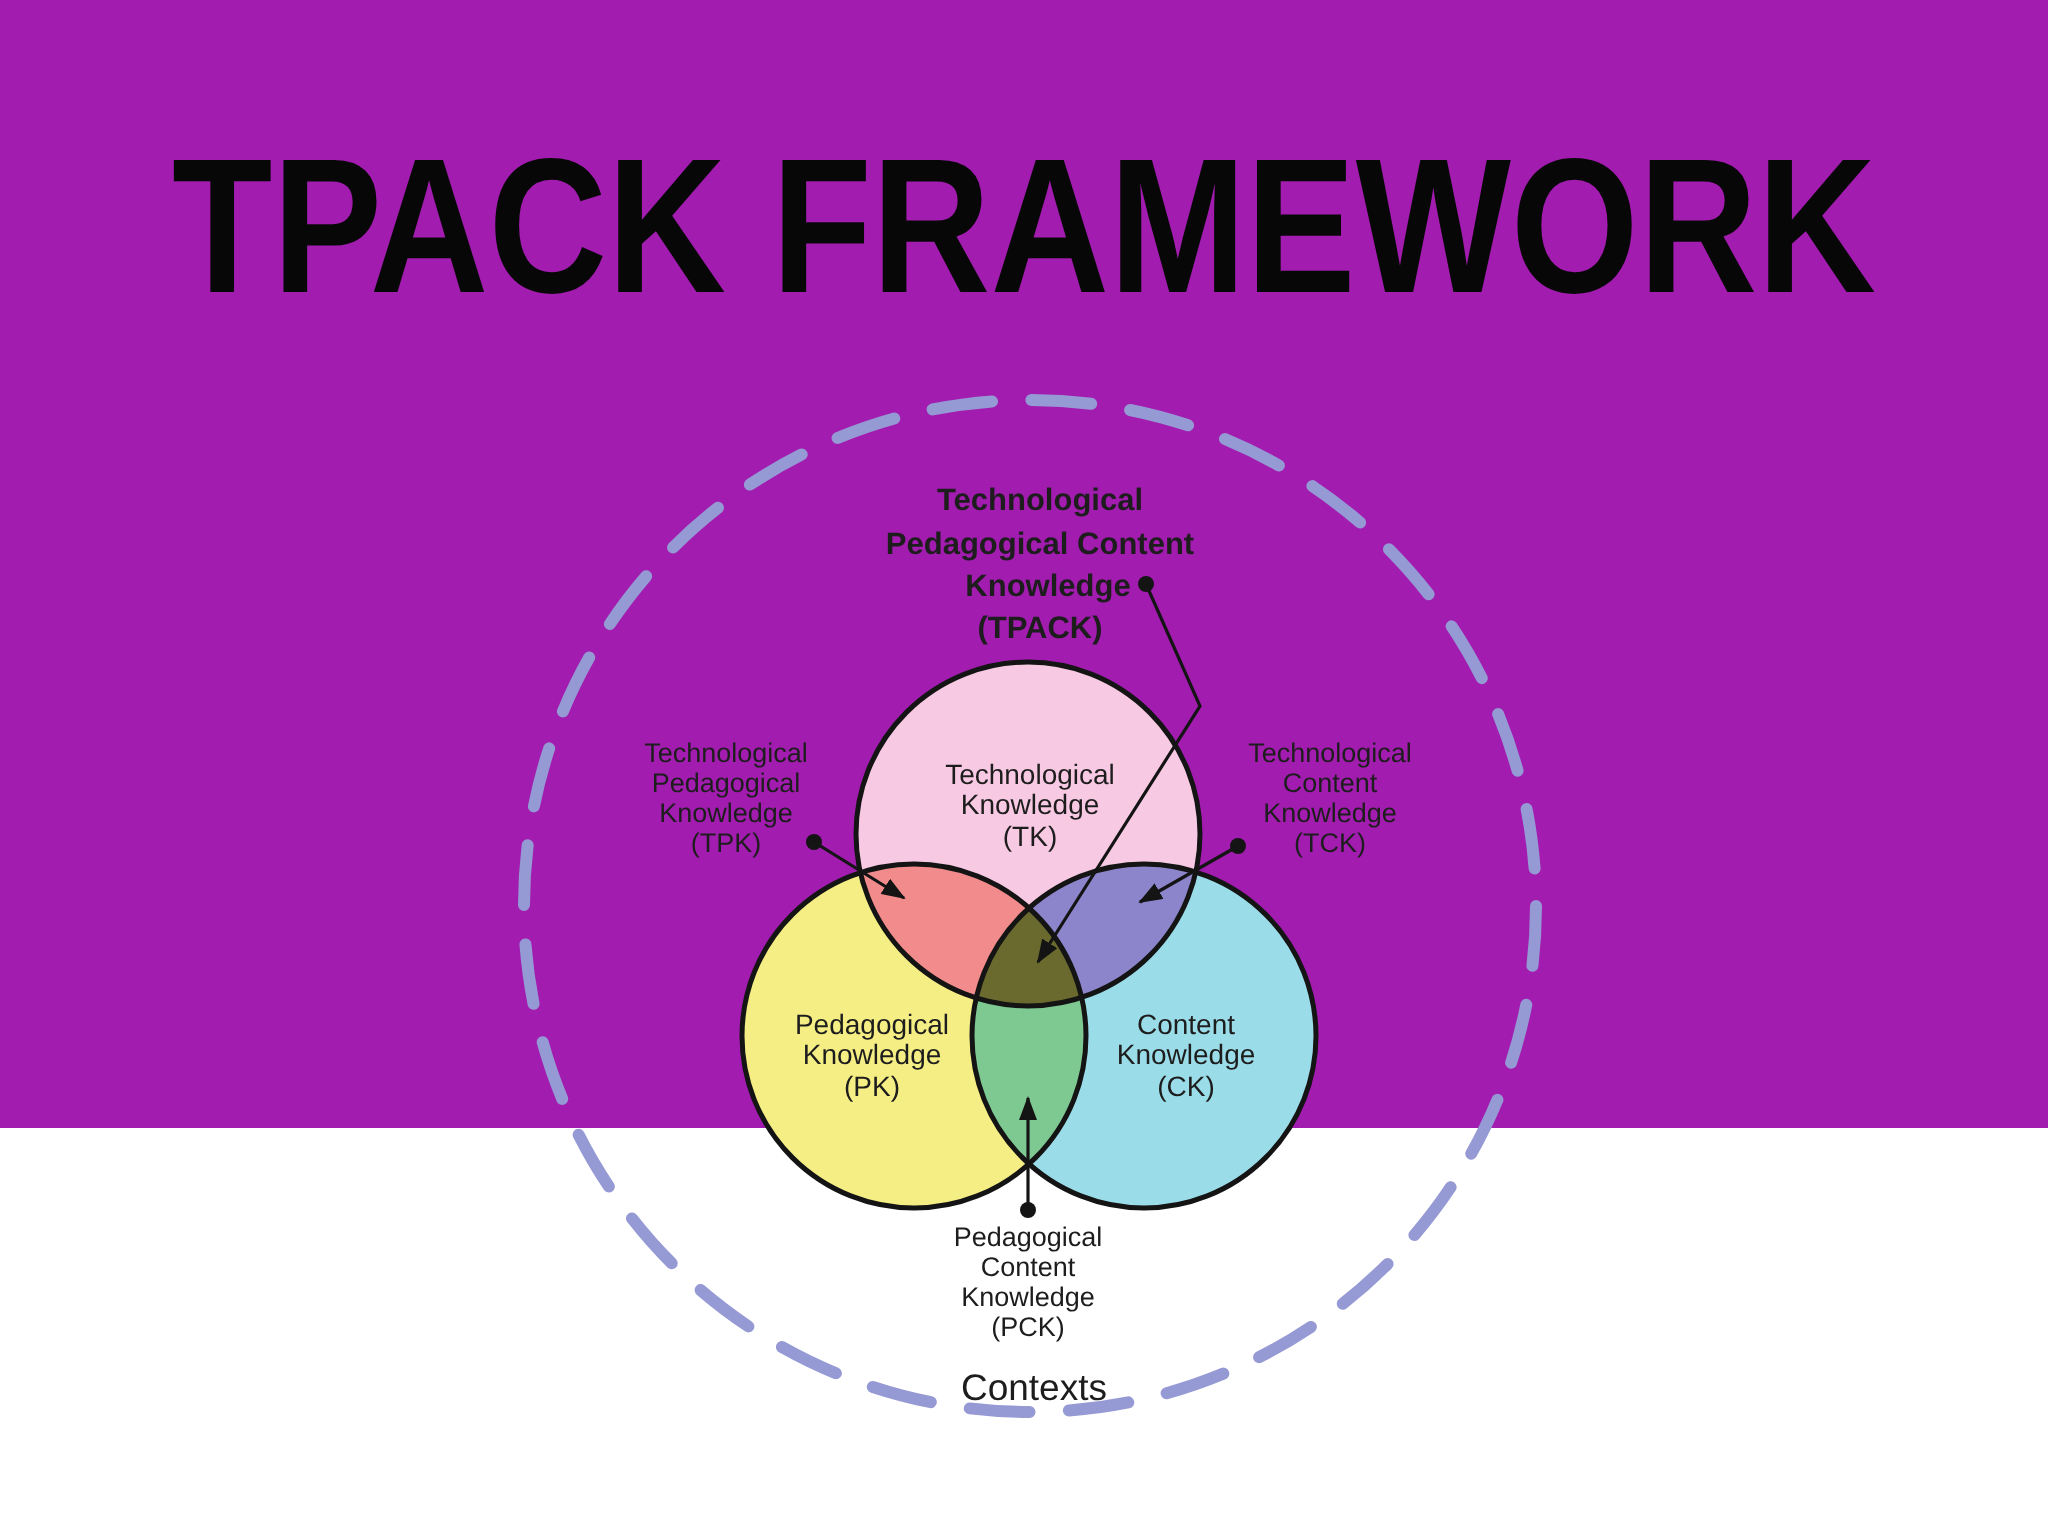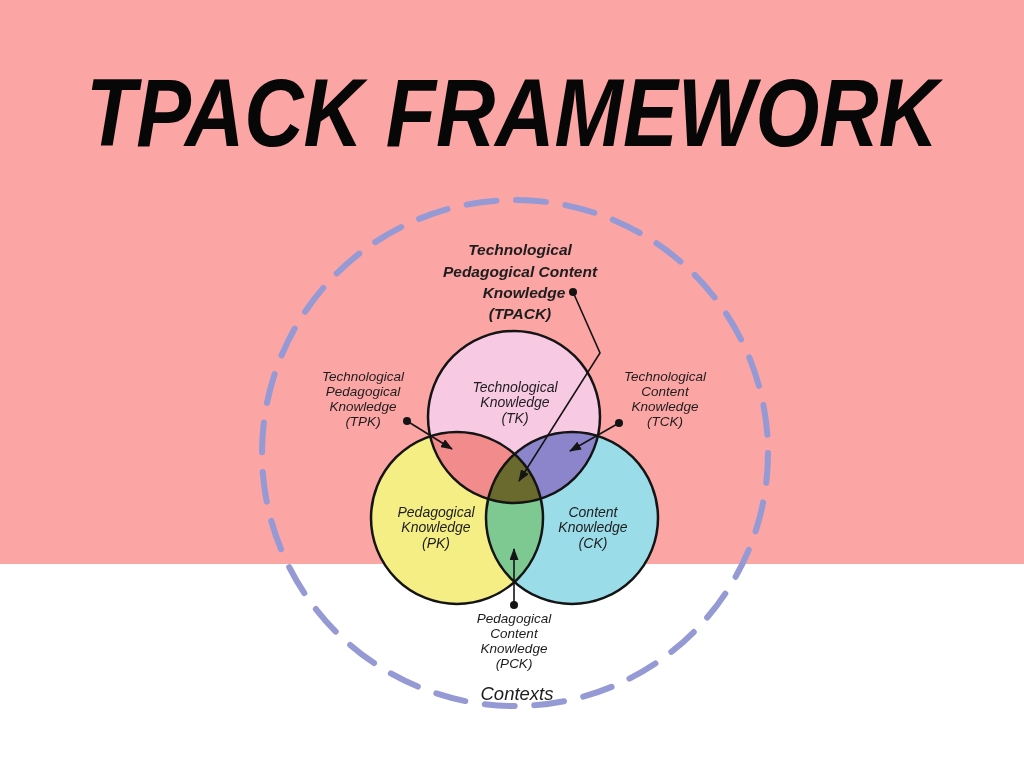--- a/index.html
+++ b/index.html
@@ -8,22 +8,21 @@
     width: 1024px;
     height: 768px;
     background: #ffffff;
     overflow: hidden;
     font-family: "Liberation Sans", sans-serif;
   }
   .stage {
     position: relative;
     width: 1024px;
     height: 564px;
-    background: #fca5a5;
-    font-style: italic;
+    background: #a21caf;
   }
   svg { display: block; }
   text {
     font-family: "Liberation Sans", sans-serif;
     fill: #1d1d1d;
   }
   .slide-title-text {
     font-weight: bold;
     font-size: 96px;
     fill: #070707;

